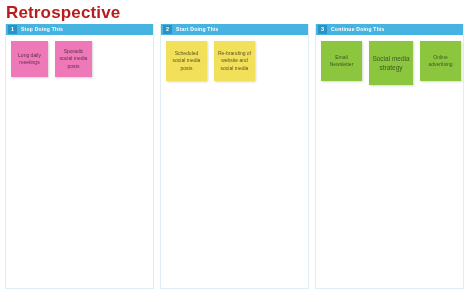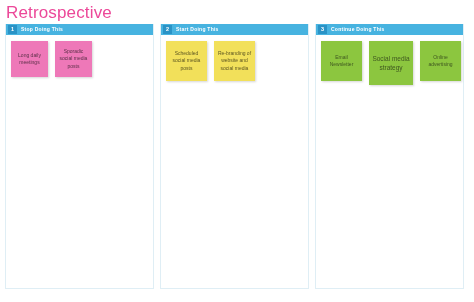--- a/index.html
+++ b/index.html
@@ -20,22 +20,22 @@
     height: 302px;
     background: #ffffff;
   }
 
   
   .page-title {
     position: absolute;
     left: 6px;
     top: 2px;
     font-size: 17px;
-    font-weight: 400;
-    color: #ec4899;
+    font-weight: 700;
+    color: #b91c1c;
     letter-spacing: 0.15px;
     line-height: 22px;
   }
 
   
   .board {
     position: absolute;
     left: 5px;
     top: 24px;
     width: 459px;

